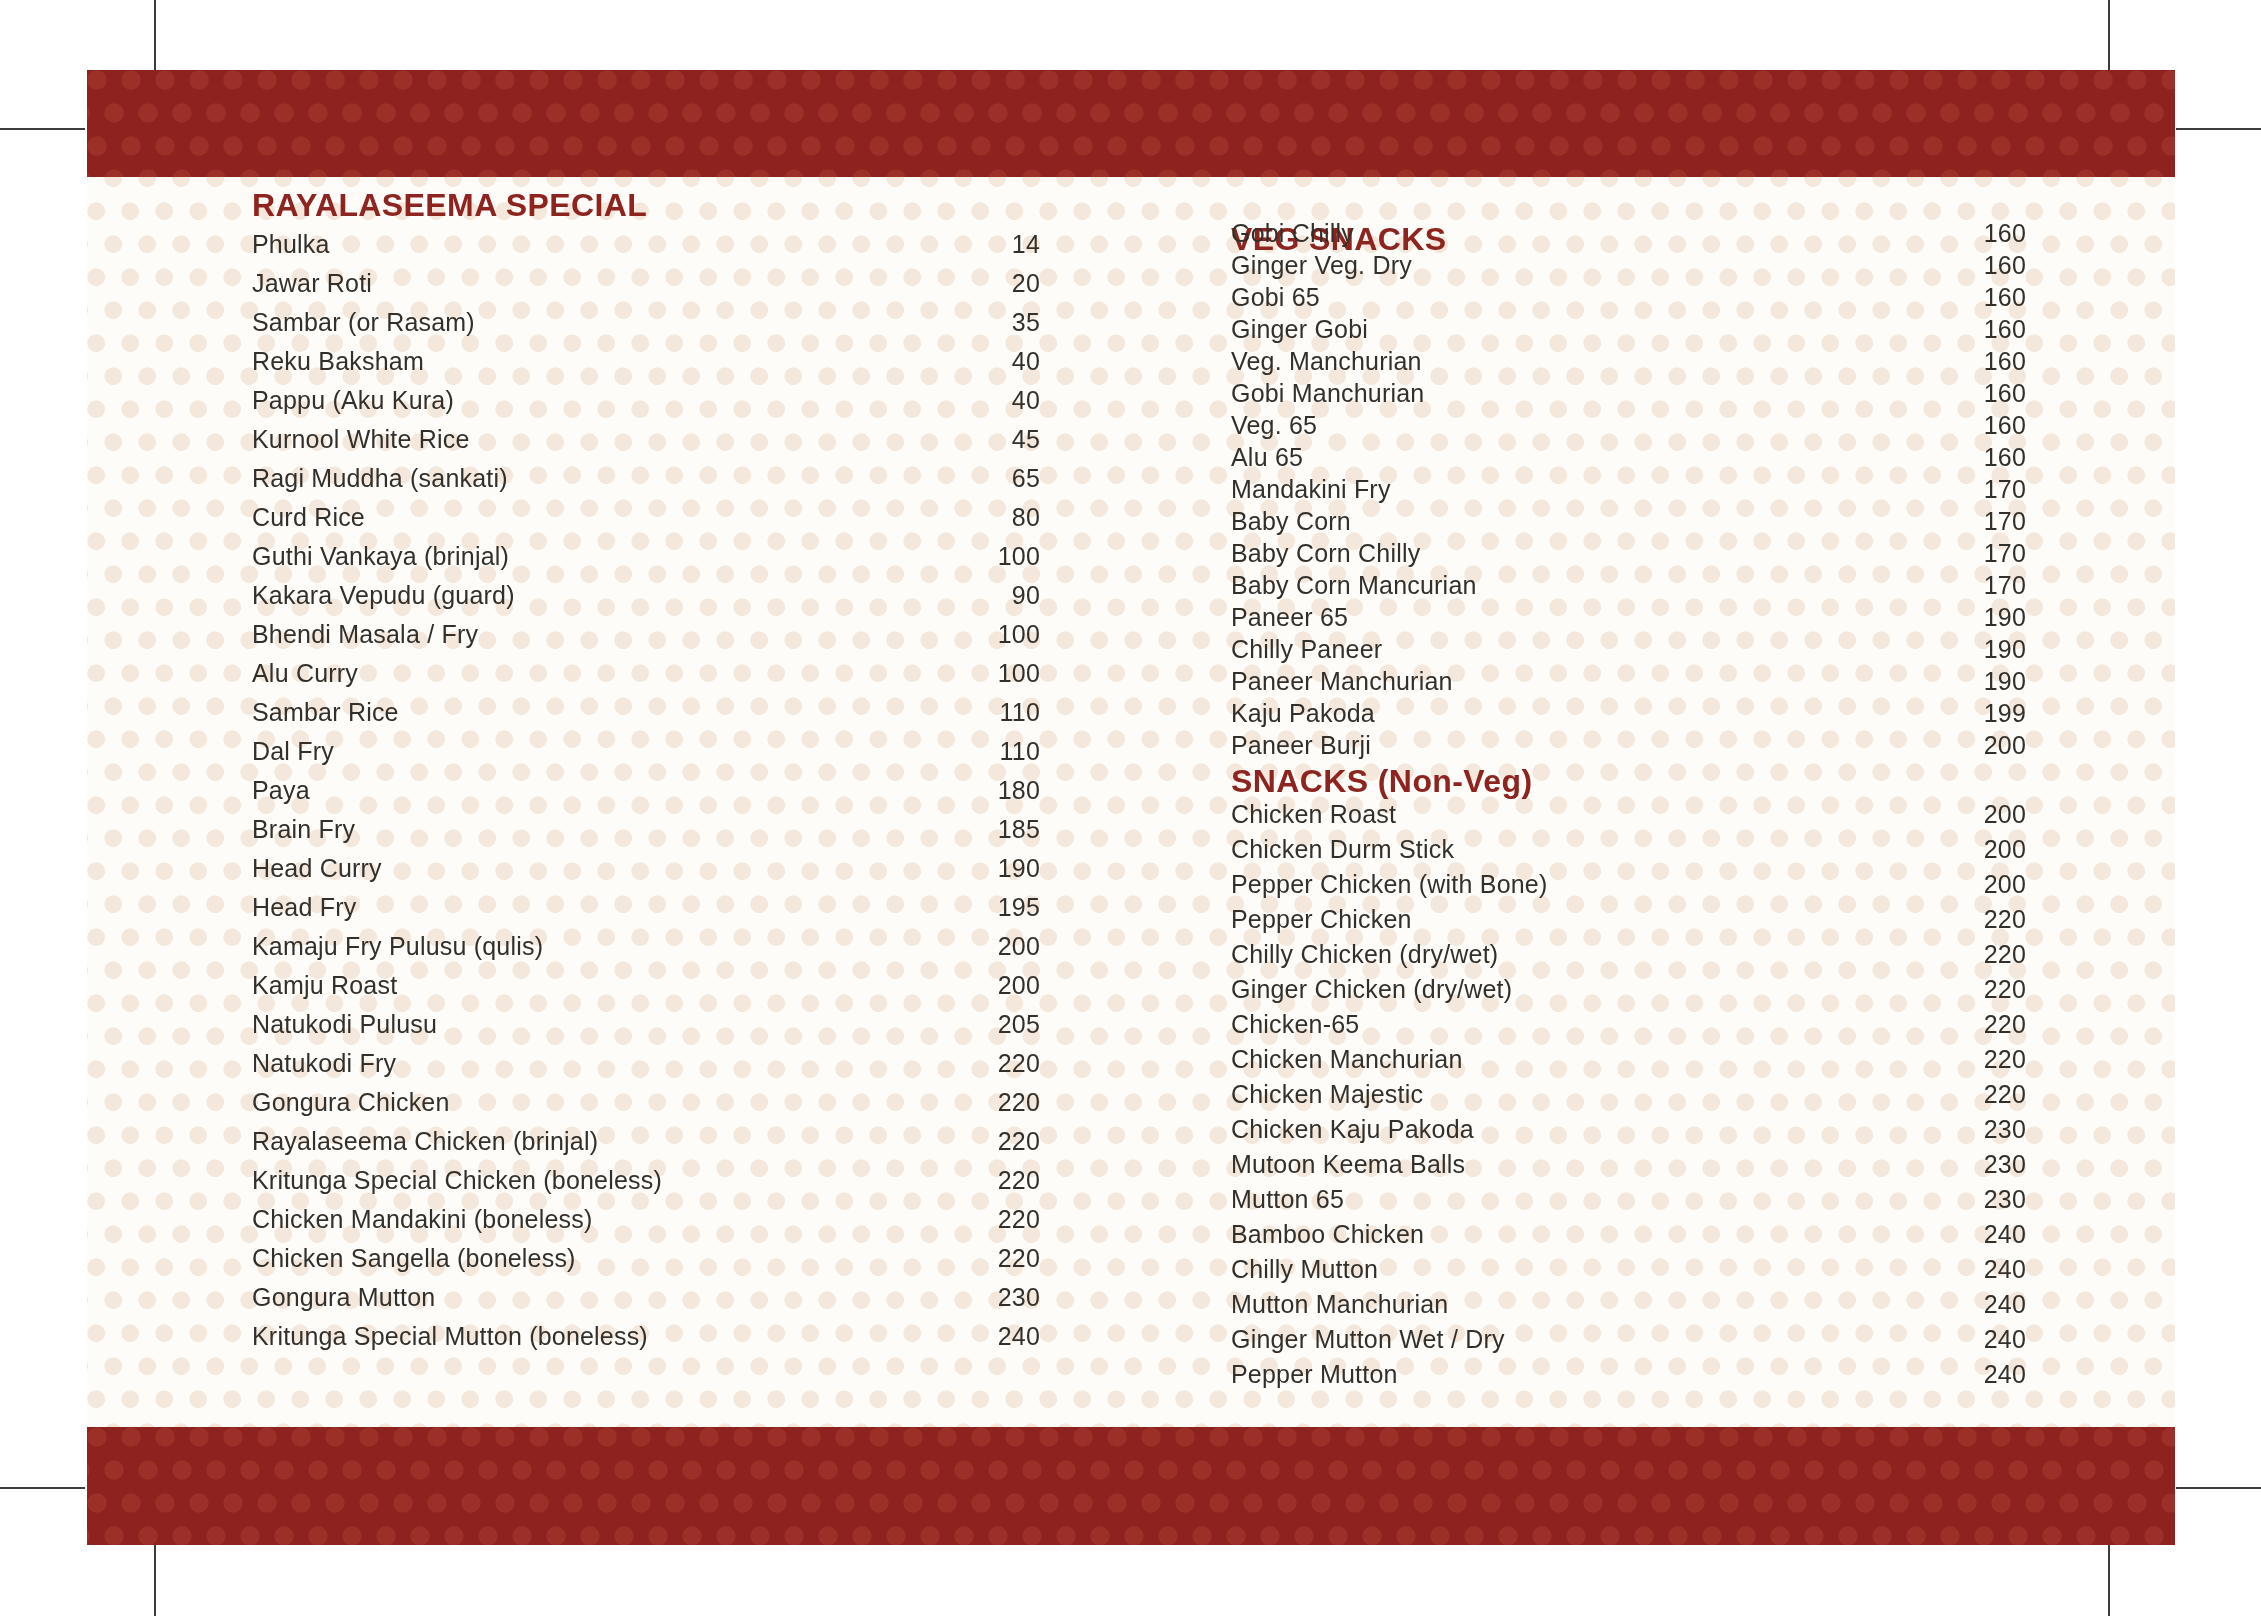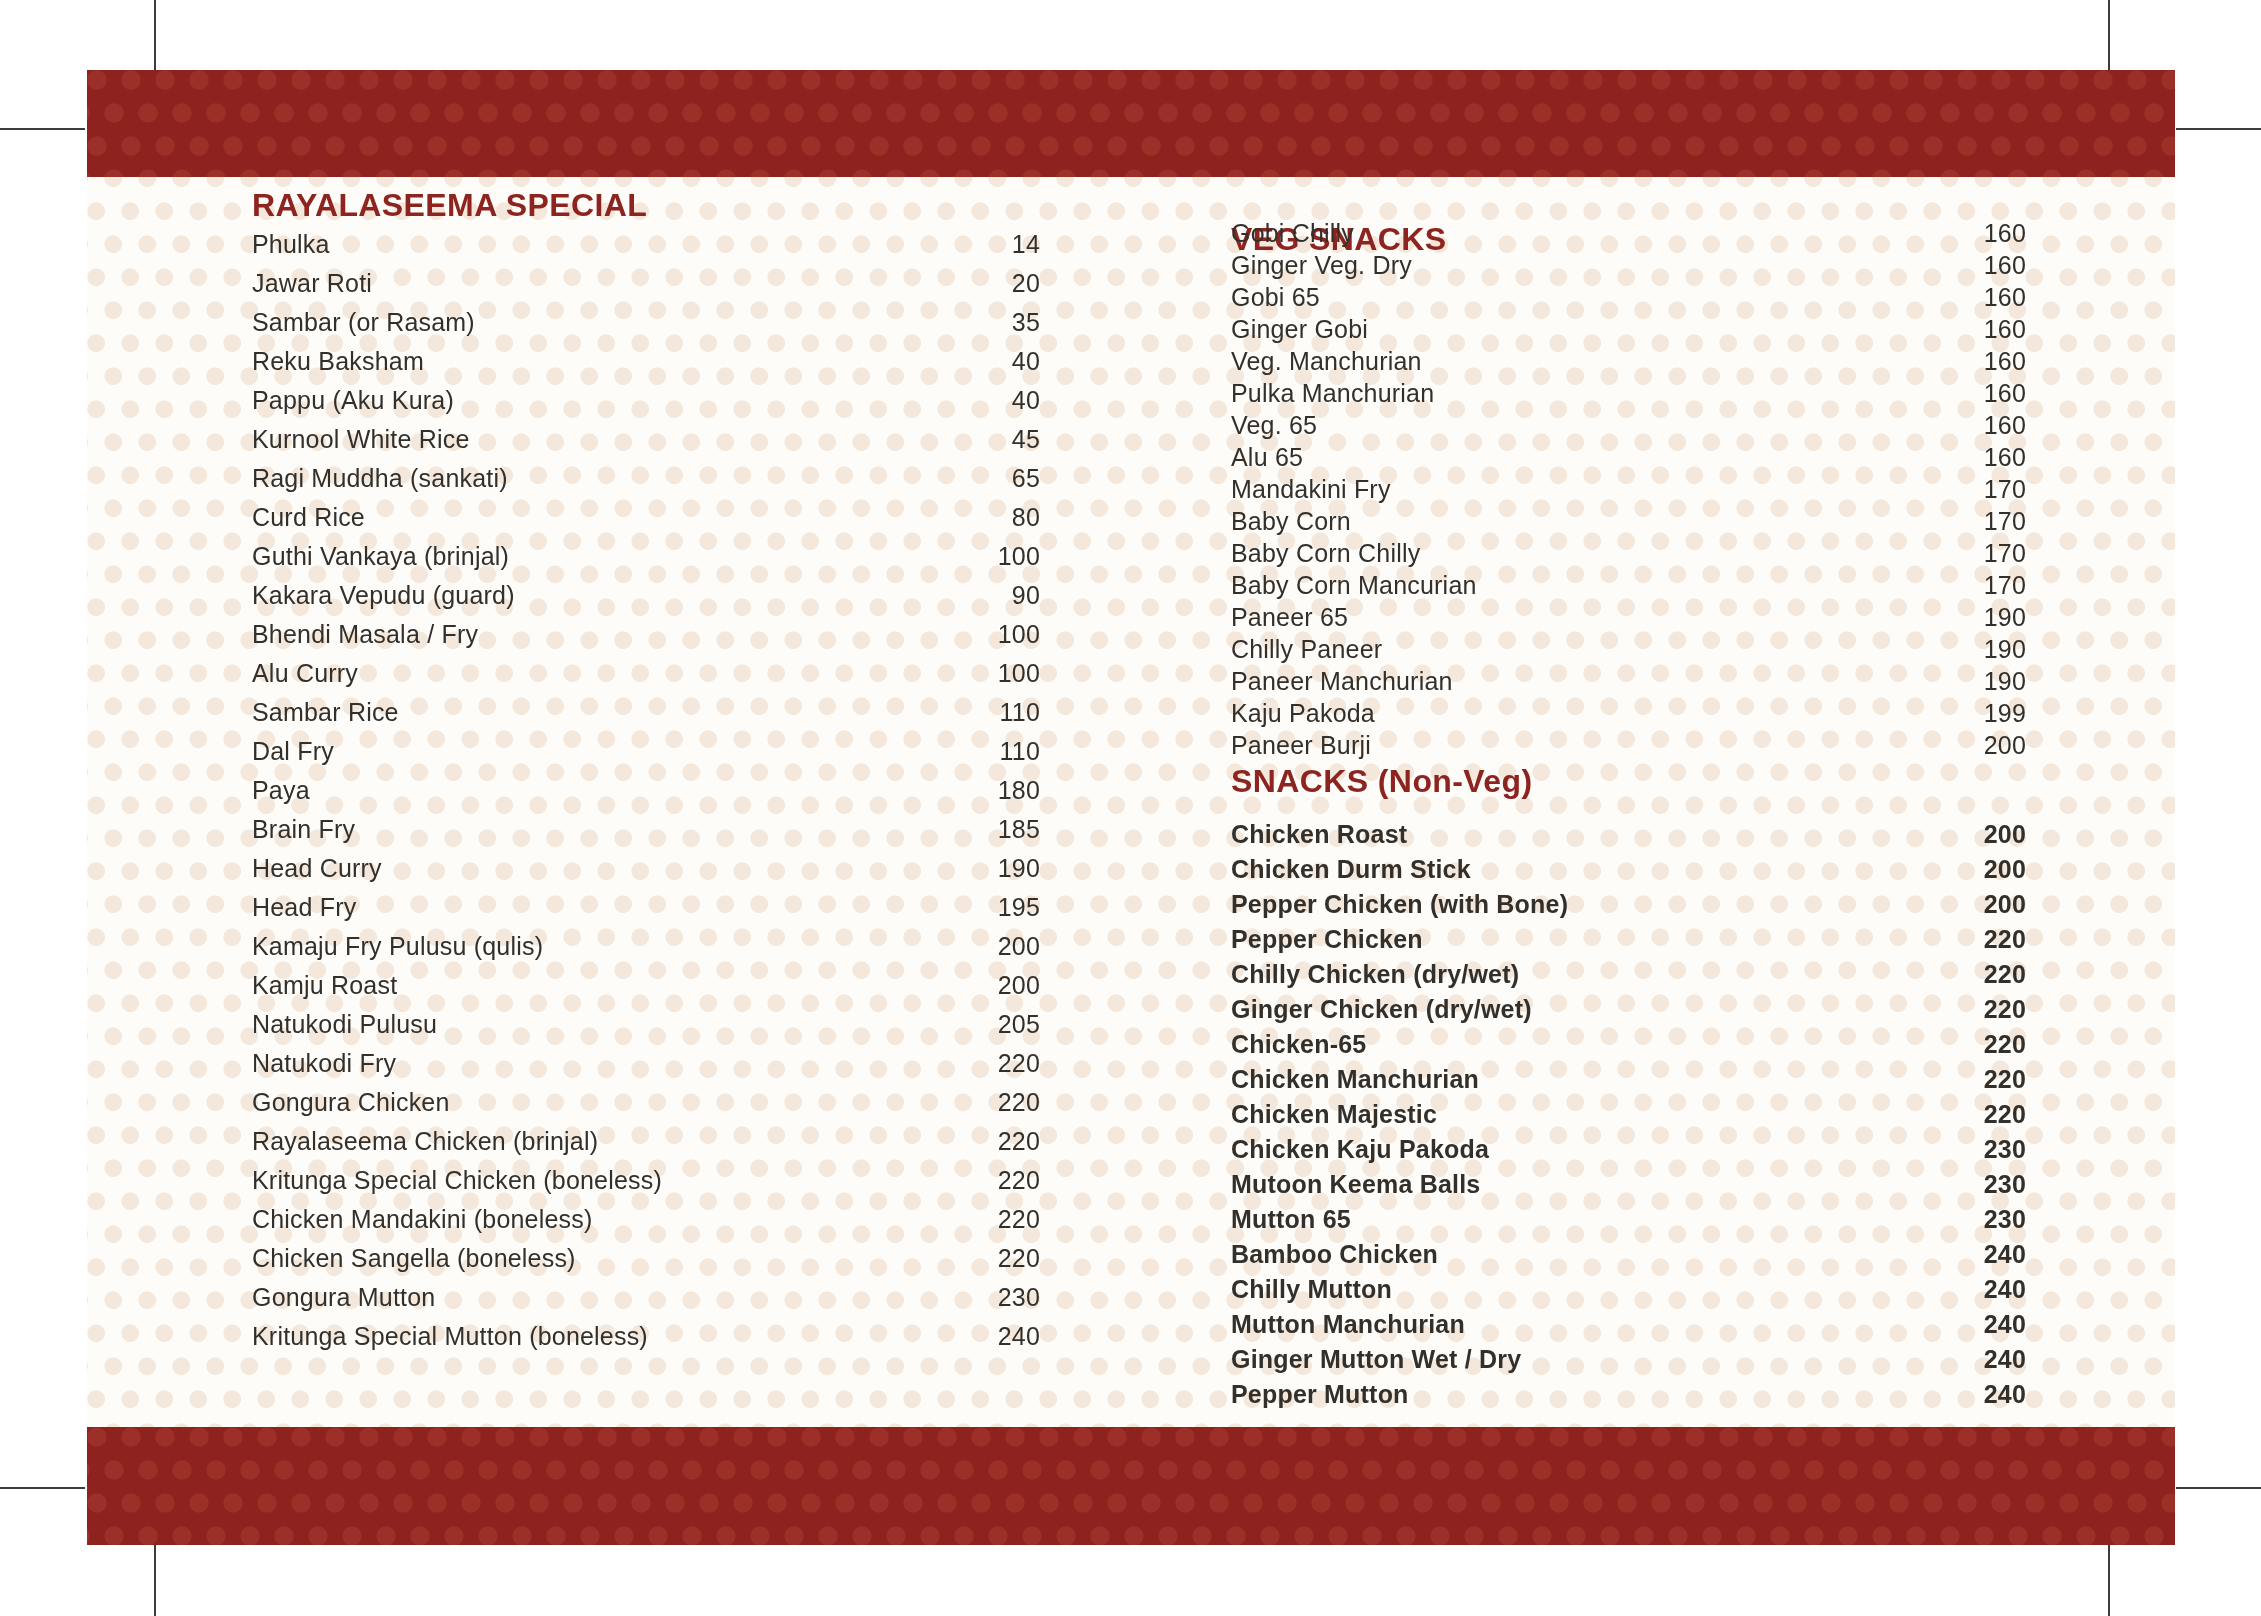--- a/index.html
+++ b/index.html
@@ -56,21 +56,21 @@
     white-space:nowrap;
   }
   .heading-left{left:165px;top:118px;}
   .heading-veg{left:1144px;top:112px;margin-top:40px;}
   .heading-nonveg{left:1144px;top:694px;}
 
   
   .list{position:absolute;display:flex;flex-direction:column;}
   .list-left{left:165px;top:155px;width:788px;}
   .list-veg{left:1144px;top:147px;width:795px;}
-  .list-nonveg{left:1144px;top:747px;width:795px;font-weight:bold;}
+  .list-nonveg{left:1144px;top:727px;width:795px;}
   .row{
     display:flex;justify-content:space-between;align-items:center;
     flex:0 0 auto;
   }
   .list-left .row{height:39px;}
   .list-veg .row{height:32px;}
   .list-nonveg .row{height:35px;}
   .item-name,.item-price{
     font-size:25px;
     color:#33302c;
@@ -267,21 +267,21 @@
         <span class="item-name">Ginger Gobi</span>
         <span class="item-price">160</span>
       </div>
 
       <div class="row">
         <span class="item-name">Veg. Manchurian</span>
         <span class="item-price">160</span>
       </div>
 
       <div class="row">
-        <span class="item-name">Pulka Manchurian</span>
+        <span class="item-name">Gobi Manchurian</span>
         <span class="item-price">160</span>
       </div>
 
       <div class="row">
         <span class="item-name">Veg. 65</span>
         <span class="item-price">160</span>
       </div>
 
       <div class="row">
         <span class="item-name">Alu 65</span>

